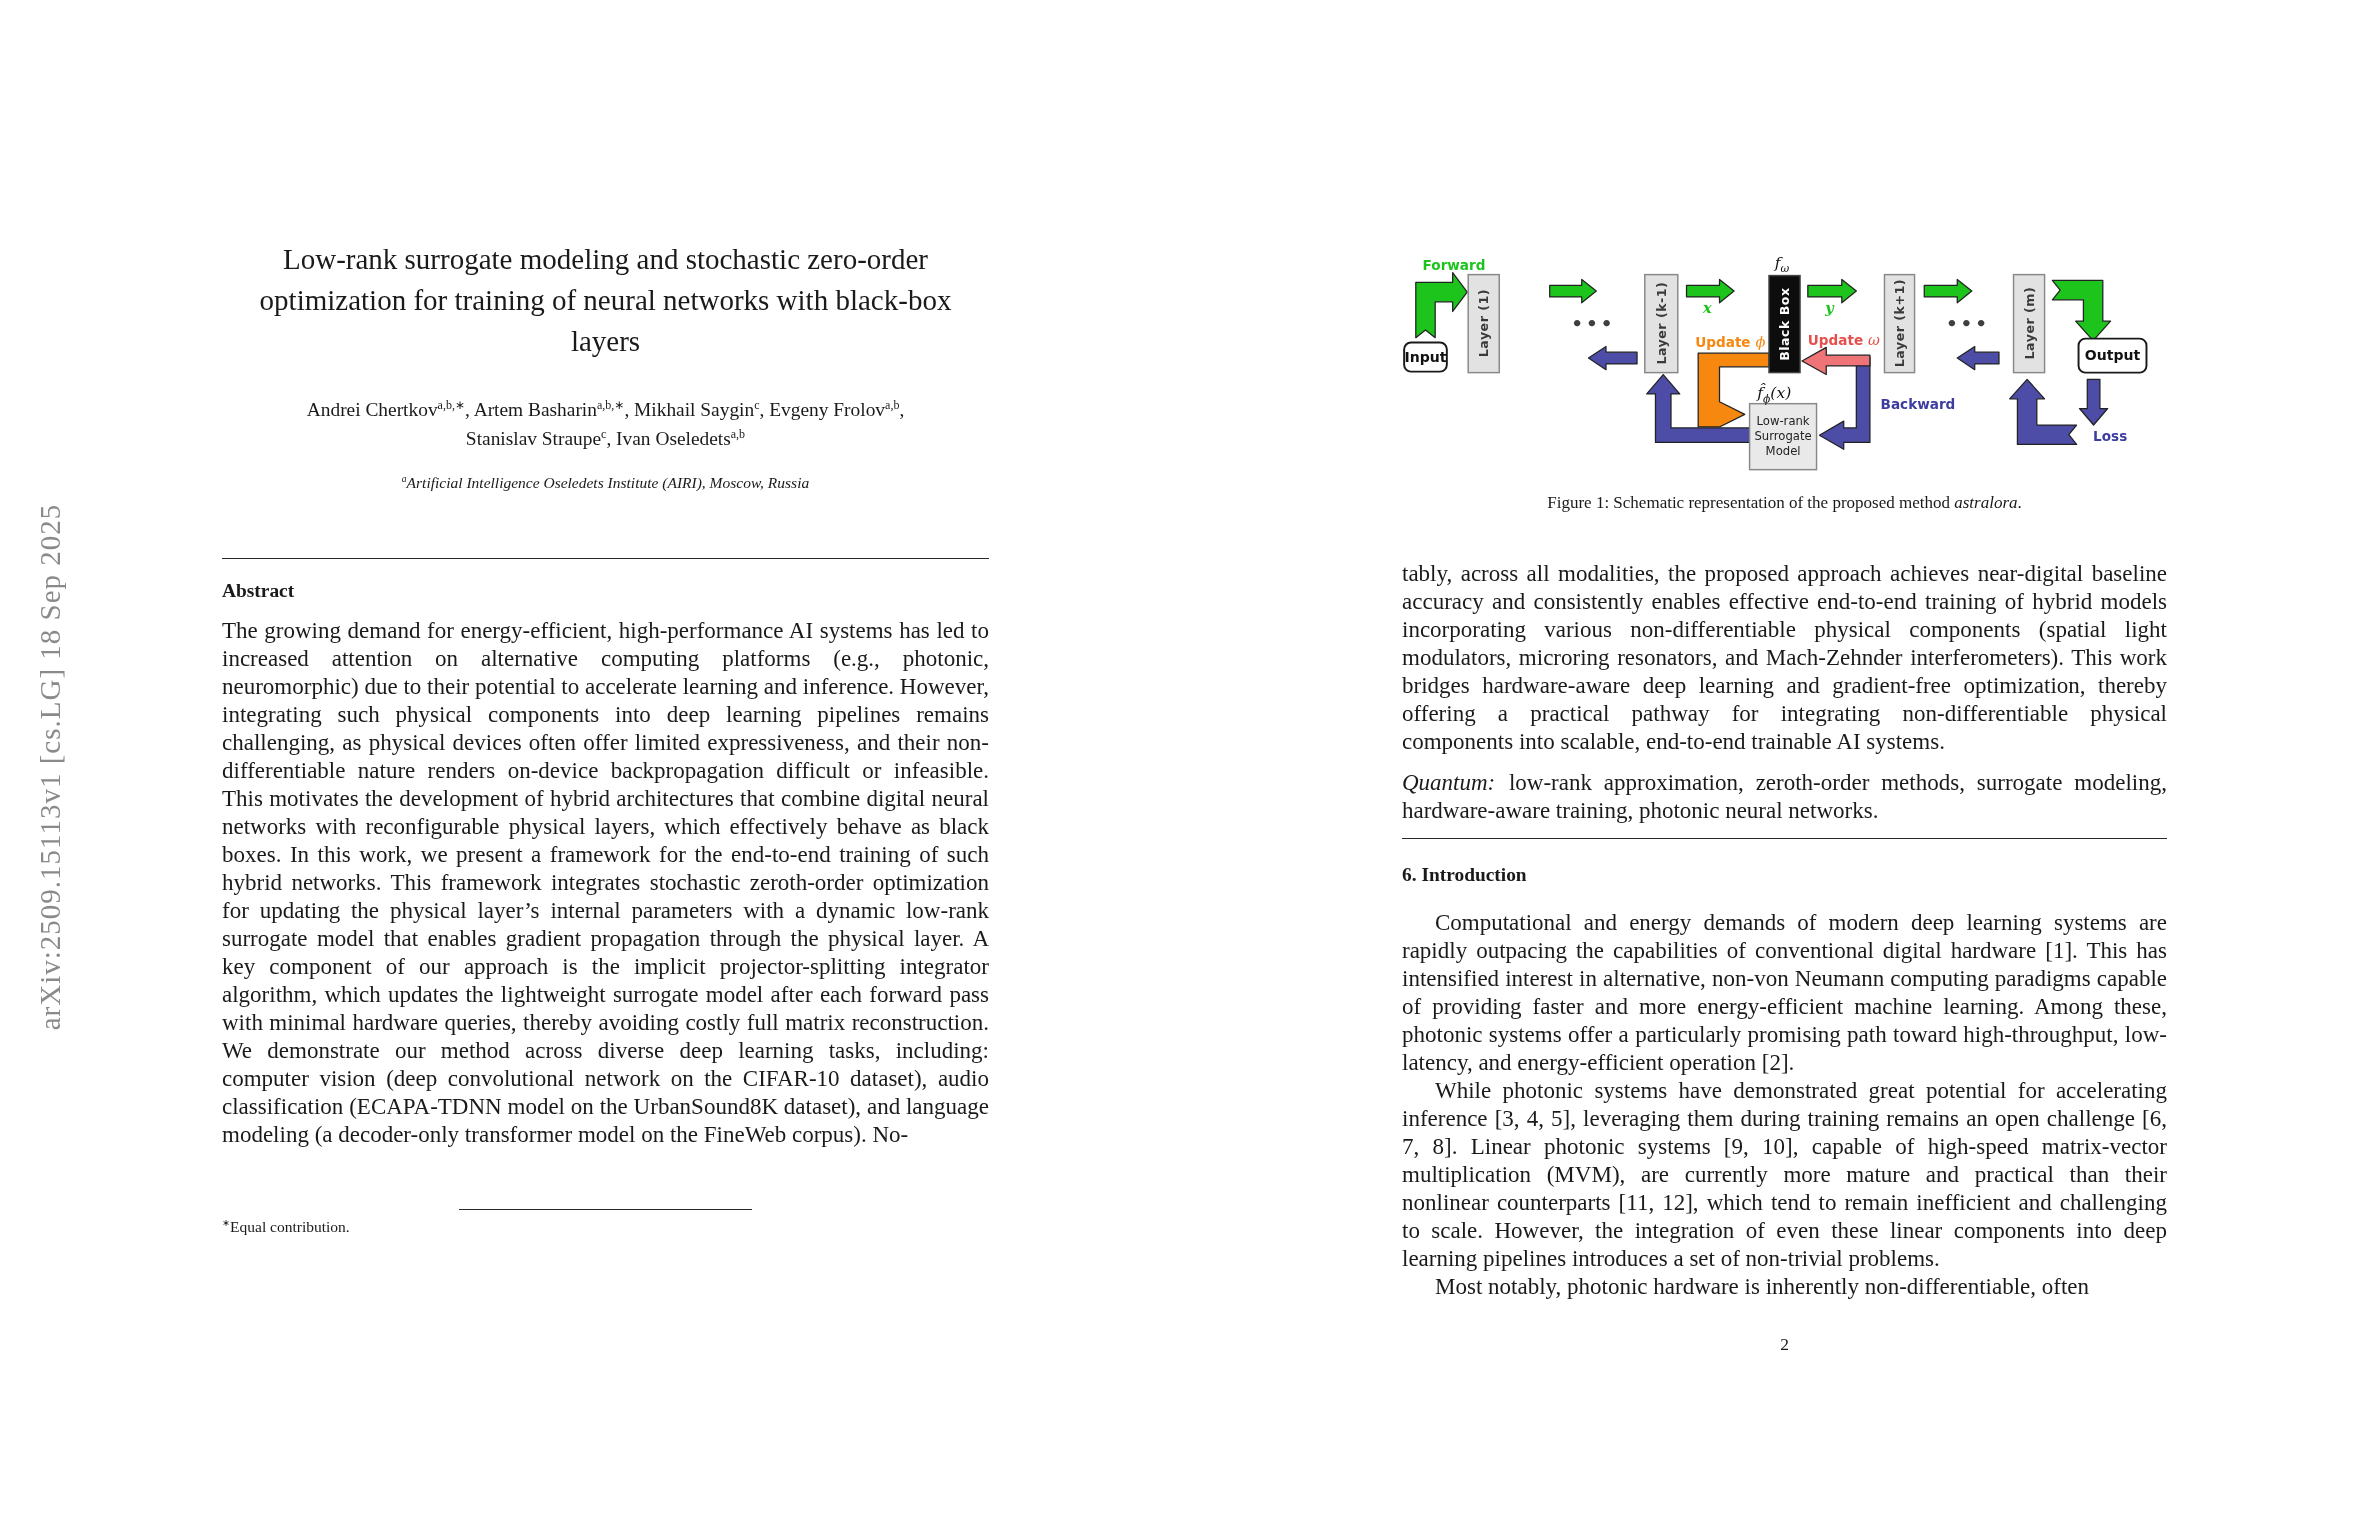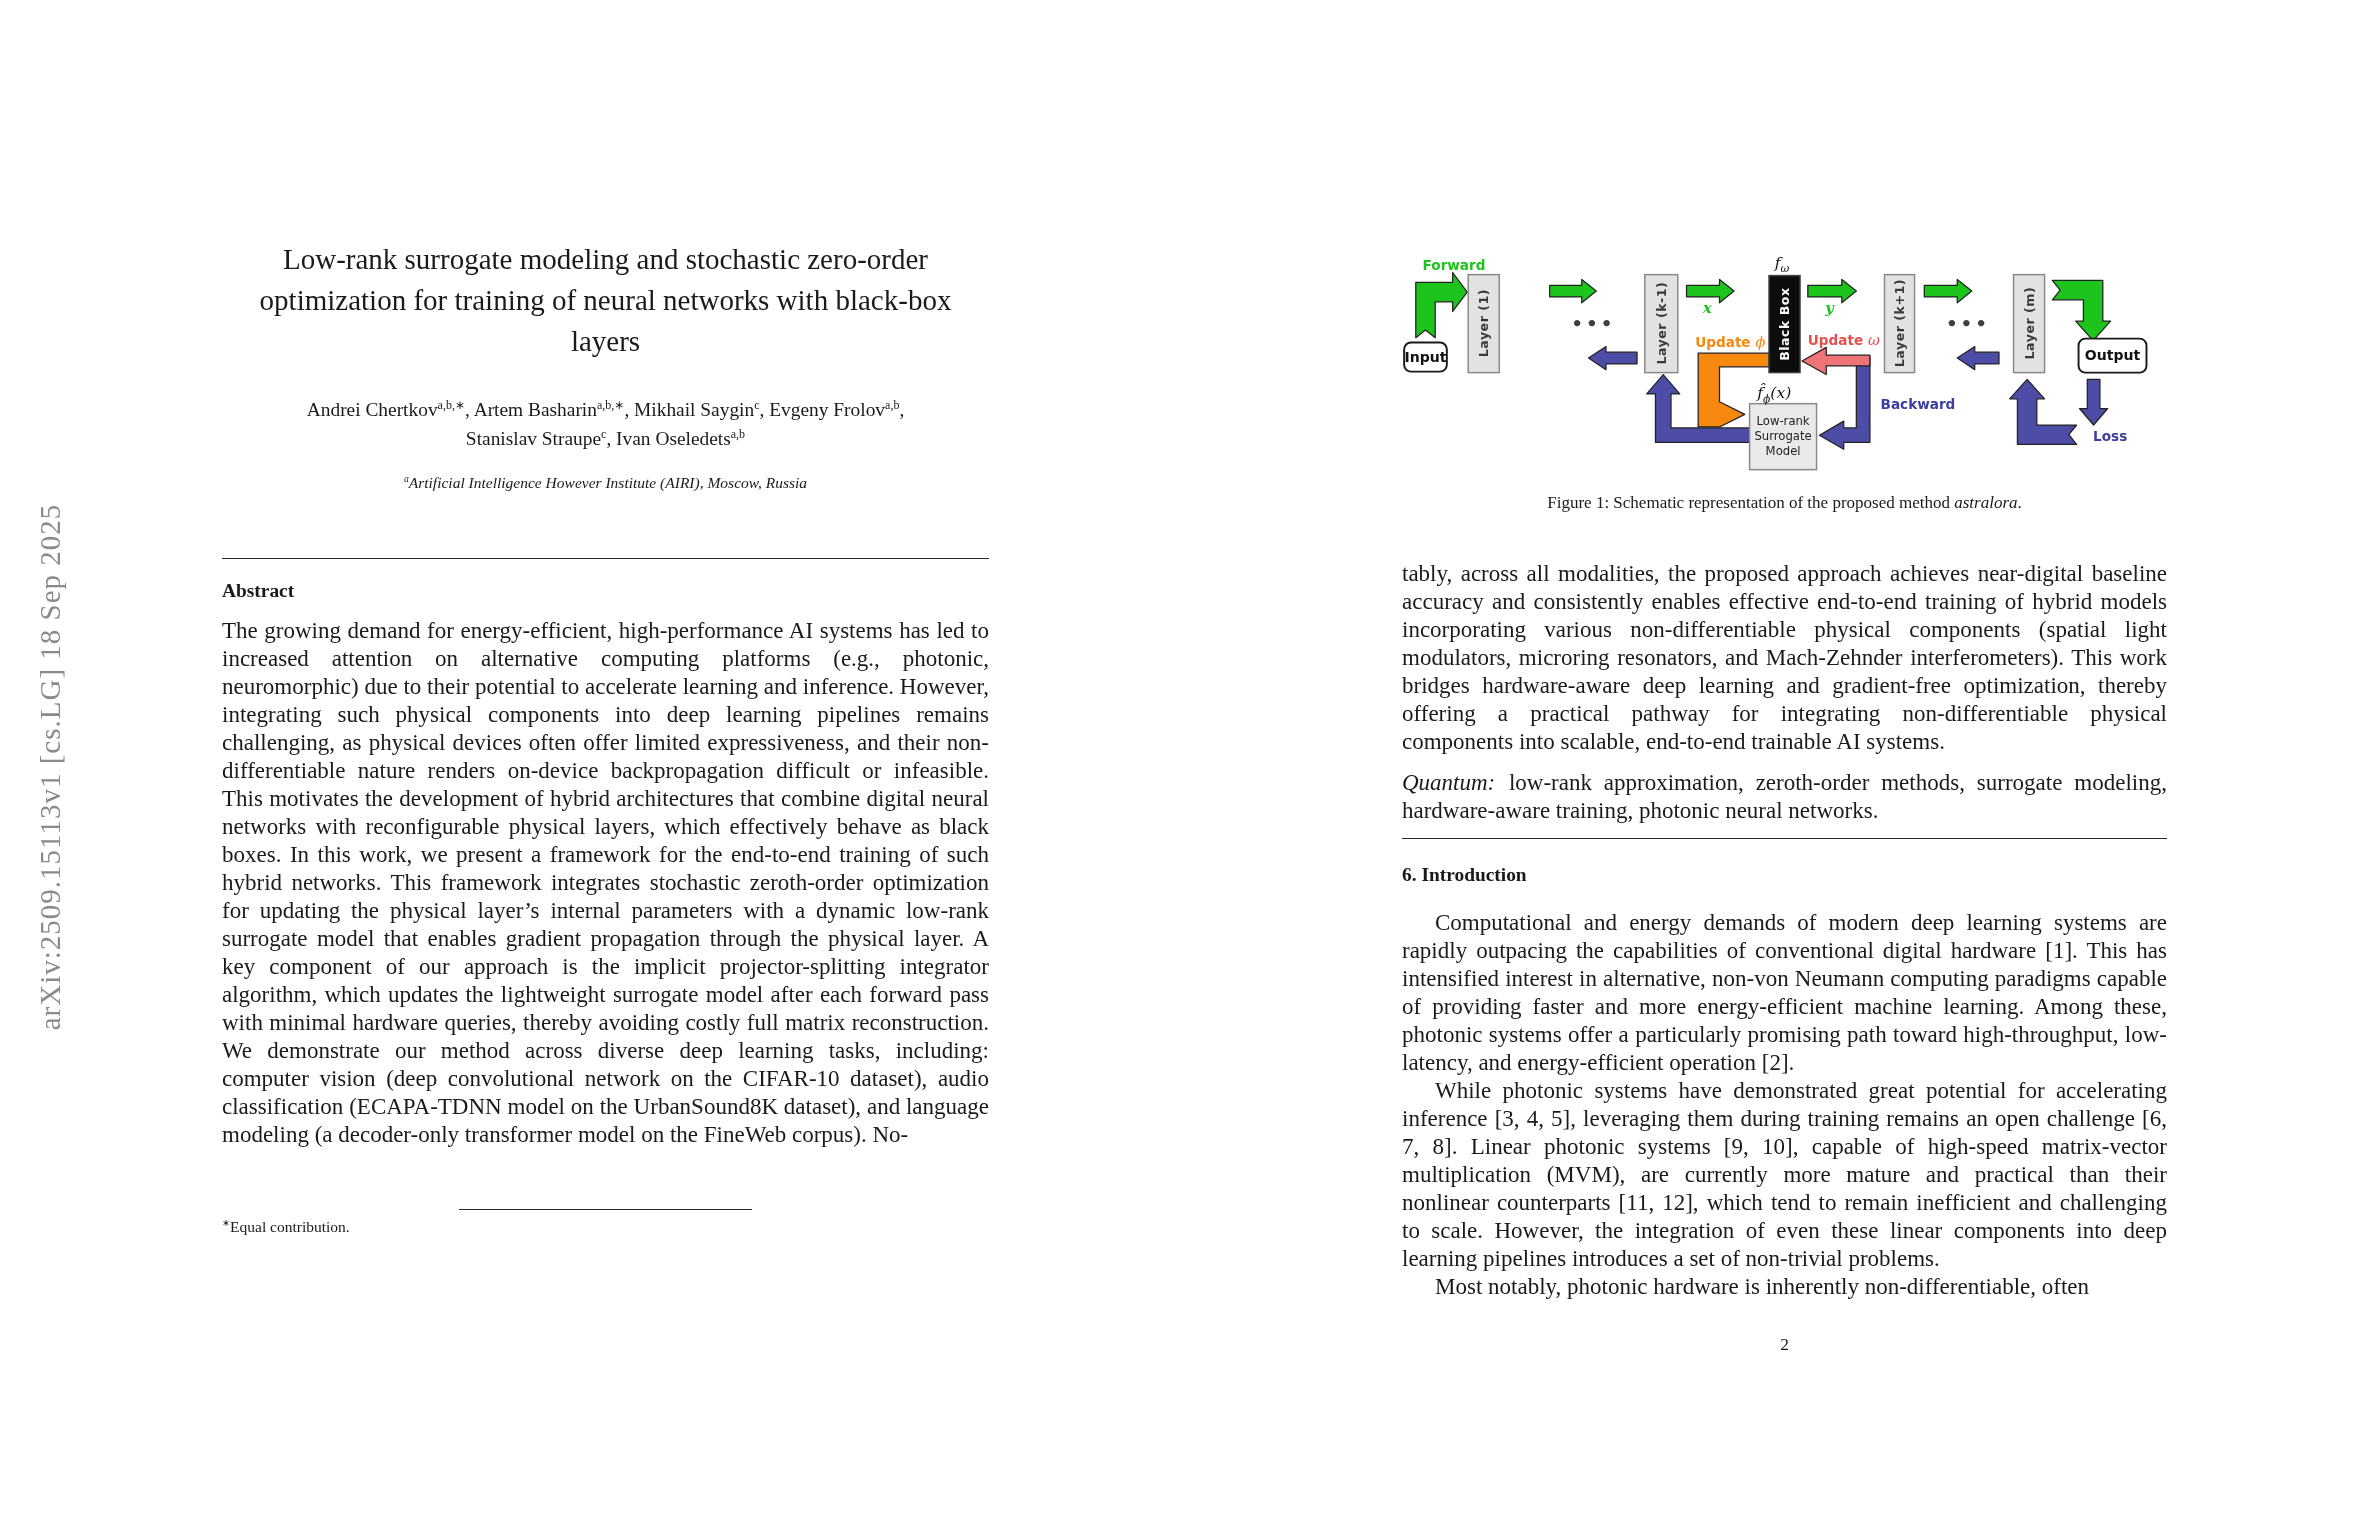--- a/index.html
+++ b/index.html
@@ -63,21 +63,21 @@
 
 <div class="col-left">
 
   <h1 class="title">Low-rank surrogate modeling and stochastic zero-order optimization for training of neural networks with black-box layers</h1>
 
   <div class="authors">
     <span><span>Andrei Chertkov</span><sup>a,b,∗</sup><span>, </span></span><span><span>Artem Basharin</span><sup>a,b,∗</sup><span>, </span></span><span><span>Mikhail Saygin</span><sup>c</sup><span>, </span></span><span><span>Evgeny Frolov</span><sup>a,b</sup><span>, </span></span><span><span>Stanislav Straupe</span><sup>c</sup><span>, </span></span><span><span>Ivan Oseledets</span><sup>a,b</sup><span></span></span>
   </div>
 
   <div class="affils">
-    <div><sup>a</sup><span>Artificial Intelligence However Institute (AIRI), Moscow, Russia</span></div>
+    <div><sup>a</sup><span>Artificial Intelligence Oseledets Institute (AIRI), Moscow, Russia</span></div>
   </div>
 
   <hr class="rule abstract-rule">
   <div class="abstract-head">Abstract</div>
   <p class="body-text abstract-text">The growing demand for energy-efficient, high-performance AI systems has led to increased attention on alternative computing platforms (e.g., photonic, neuromorphic) due to their potential to accelerate learning and inference. However, integrating such physical components into deep learning pipelines remains challenging, as physical devices often offer limited expressiveness, and their non-differentiable nature renders on-device backpropagation difficult or infeasible. This motivates the development of hybrid architectures that combine digital neural networks with reconfigurable physical layers, which effectively behave as black boxes. In this work, we present a framework for the end-to-end training of such hybrid networks. This framework integrates stochastic zeroth-order optimization for updating the physical layer’s internal parameters with a dynamic low-rank surrogate model that enables gradient propagation through the physical layer. A key component of our approach is the implicit projector-splitting integrator algorithm, which updates the lightweight surrogate model after each forward pass with minimal hardware queries, thereby avoiding costly full matrix reconstruction. We demonstrate our method across diverse deep learning tasks, including: computer vision (deep convolutional network on the CIFAR-10 dataset), audio classification (ECAPA-TDNN model on the UrbanSound8K dataset), and language modeling (a decoder-only transformer model on the FineWeb corpus). No-</p>
 
   <hr class="footnote-rule">
   <div class="footnote"><sup>∗</sup><span>Equal contribution.</span></div>
 </div>
 

